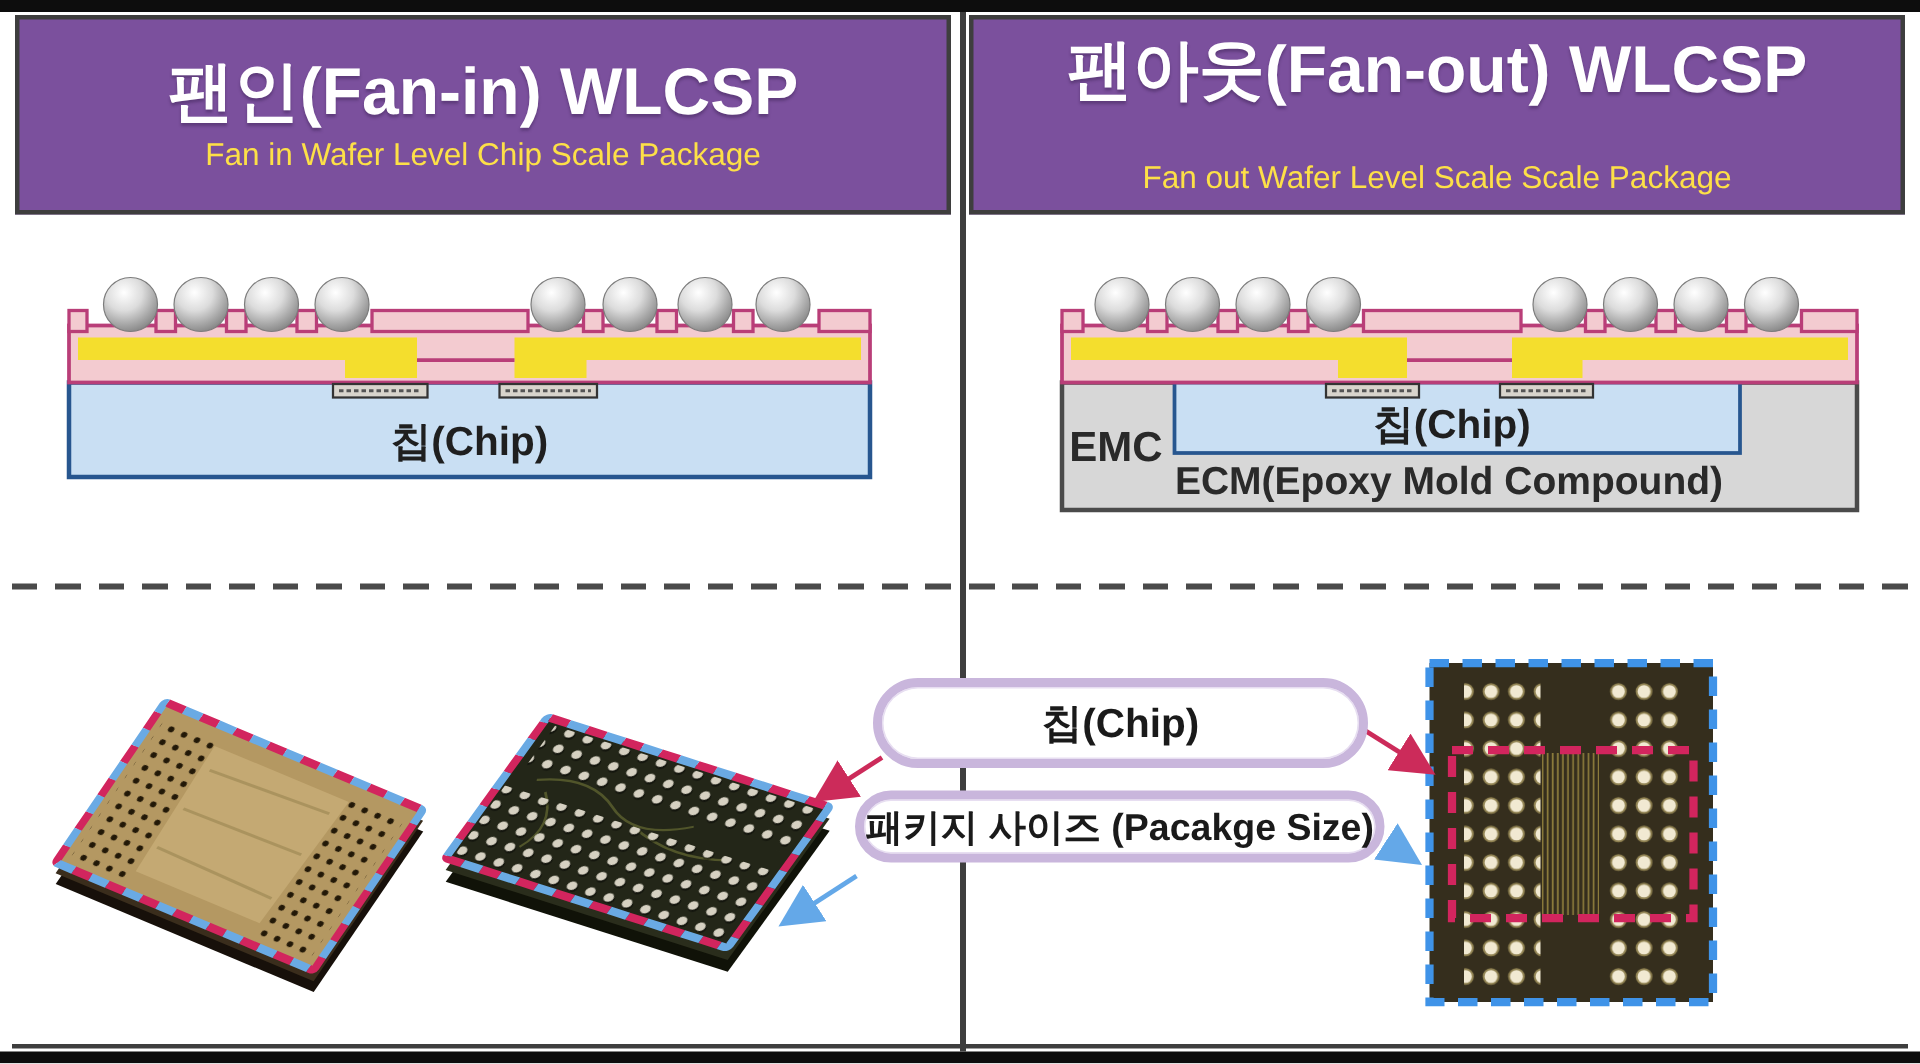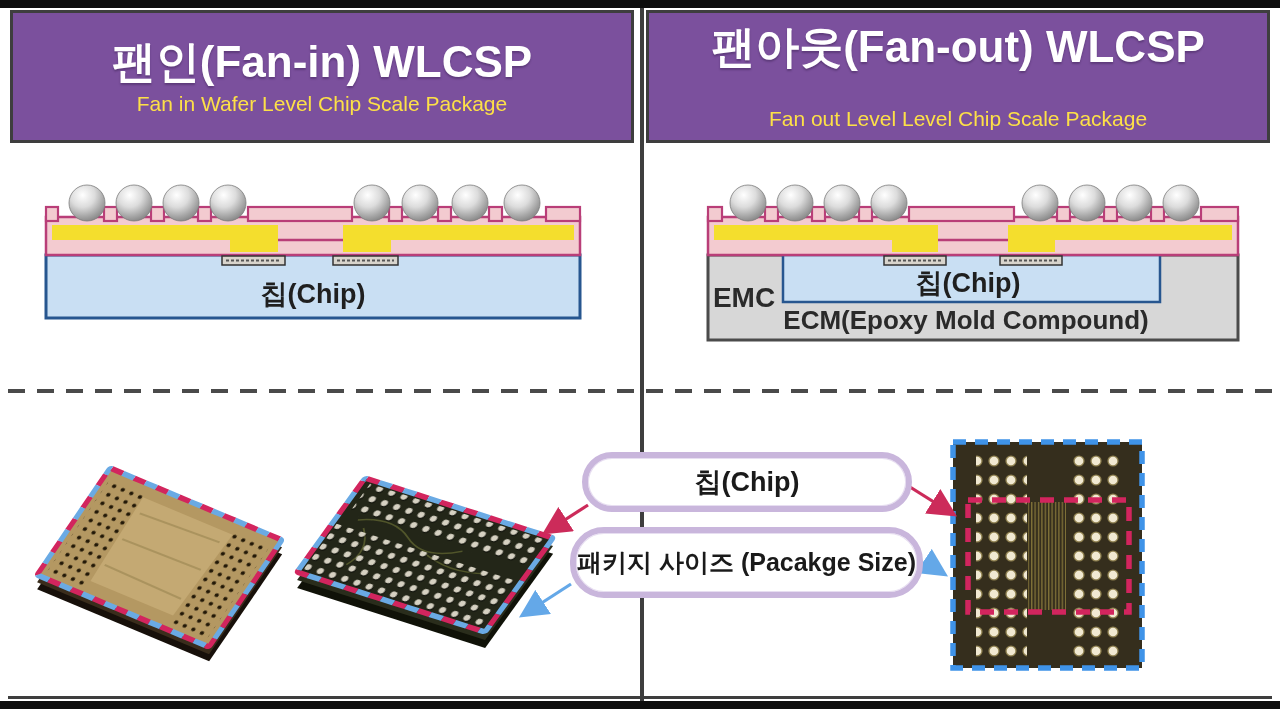--- a/index.html
+++ b/index.html
@@ -29,39 +29,39 @@
   .hdr .subtitle{color:#fde047;font-size:21px;font-weight:400;line-height:24px;white-space:nowrap;}
   svg.layer{position:absolute;z-index:2;}
   #xsec-left{left:0;top:0;width:1280px;height:395px;}
   #bottom-art{left:0;top:395px;width:1280px;height:305px;}
   .pill{
     position:absolute;box-sizing:border-box;background:#ffffff;border:6px solid #c9b6dc;border-radius:34px;
     display:flex;align-items:center;justify-content:center;color:#1a1a1a;font-weight:700;z-index:4;
     box-shadow:0 0 0 1px #e7def1 inset;white-space:nowrap;
   }
   .pill.chip{left:582px;top:452px;width:330px;height:60px;font-size:27px;}
-  .pill.pkg{left:570px;top:527px;width:353px;height:71px;font-size:25px;}
+  .pill.pkg{left:570px;top:527px;width:353px;height:48px;font-size:25px;}
   text{font-family:"Liberation Sans","DejaVu Sans",sans-serif;}
 </style>
 </head>
 <body>
 
 <div class="stage">
 
   <div class="bar top"></div>
   <div class="divider-v"></div>
   <div class="dash-sep"></div>
 
   <div class="hdr left">
     <div class="title">팬인(Fan-in) WLCSP</div>
     <div class="subtitle">Fan in Wafer Level Chip Scale Package</div>
   </div>
   <div class="hdr right">
     <div class="title">팬아웃(Fan-out) WLCSP</div>
-    <div class="subtitle">Fan out Level Level Chip Scale Package</div>
+    <div class="subtitle">Fan out Wafer Level Scale Scale Package</div>
   </div>
 
   <svg class="layer" id="xsec-left" viewBox="0 0 1280 395">
     <defs>
       <radialGradient id="ballG" cx="38%" cy="28%" r="75%">
         <stop offset="0%" stop-color="#ffffff"></stop>
         <stop offset="45%" stop-color="#dcdcdc"></stop>
         <stop offset="78%" stop-color="#a8a8a8"></stop>
         <stop offset="100%" stop-color="#878787"></stop>
       </radialGradient>

